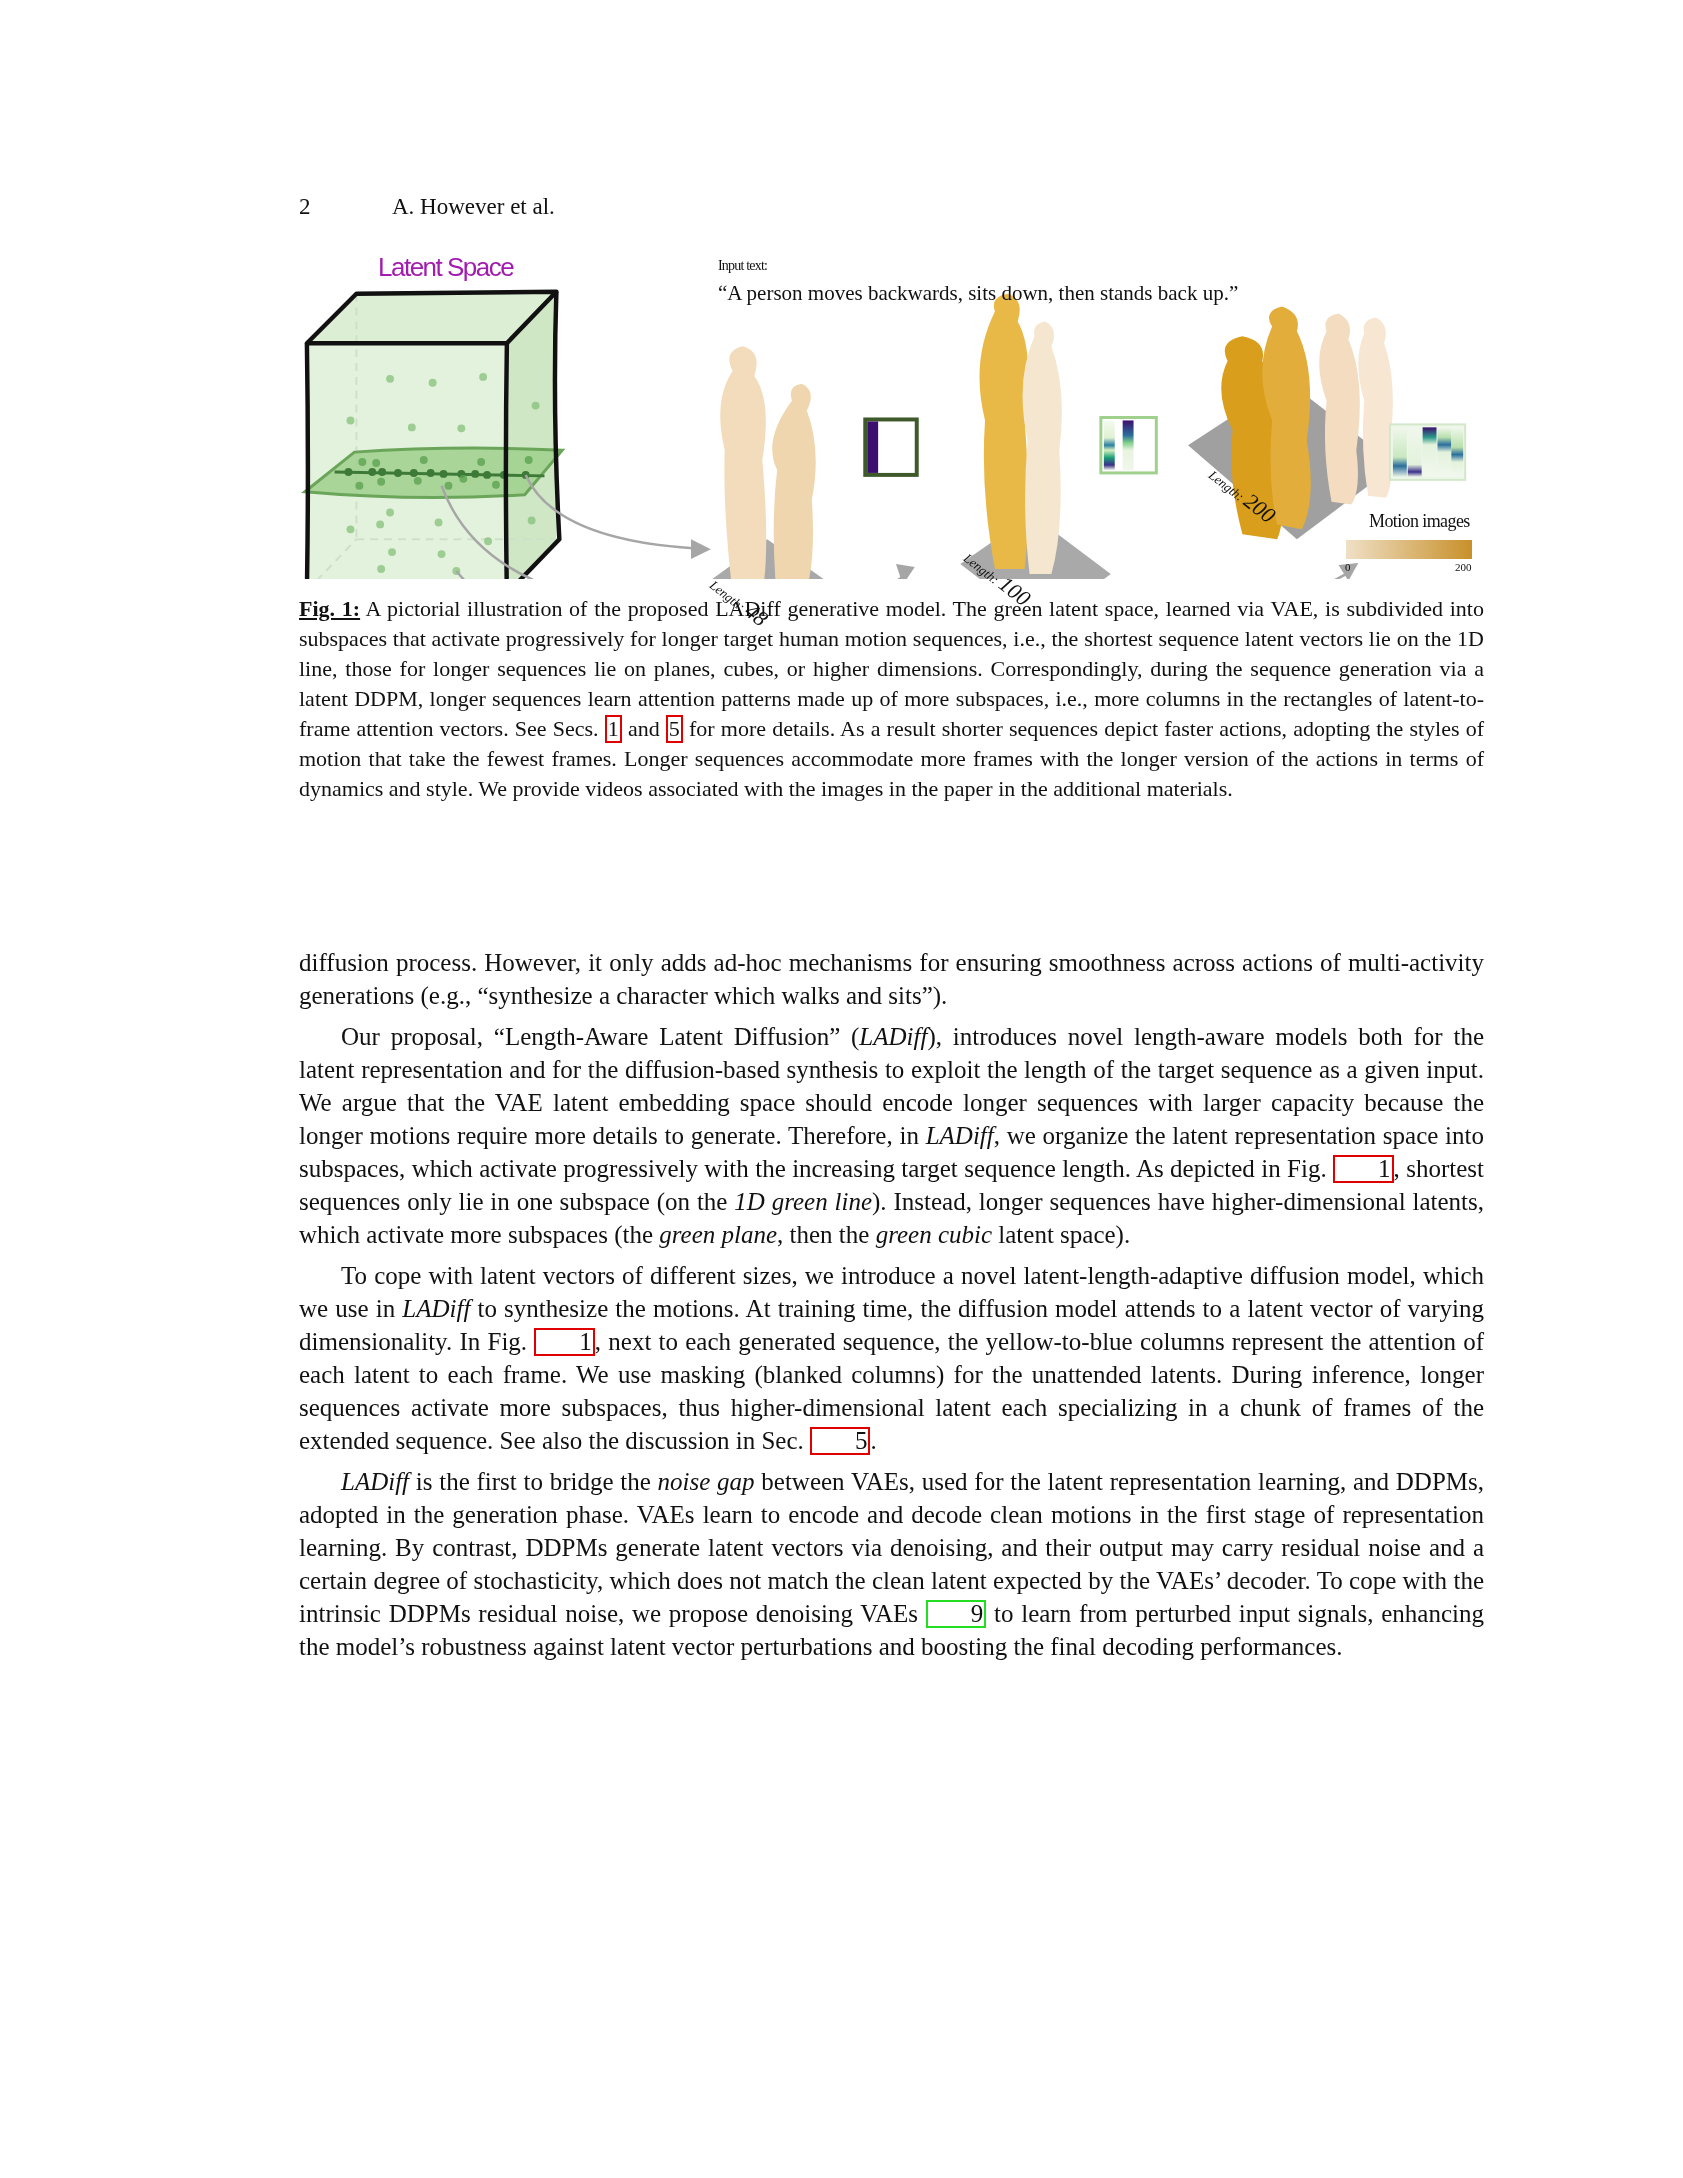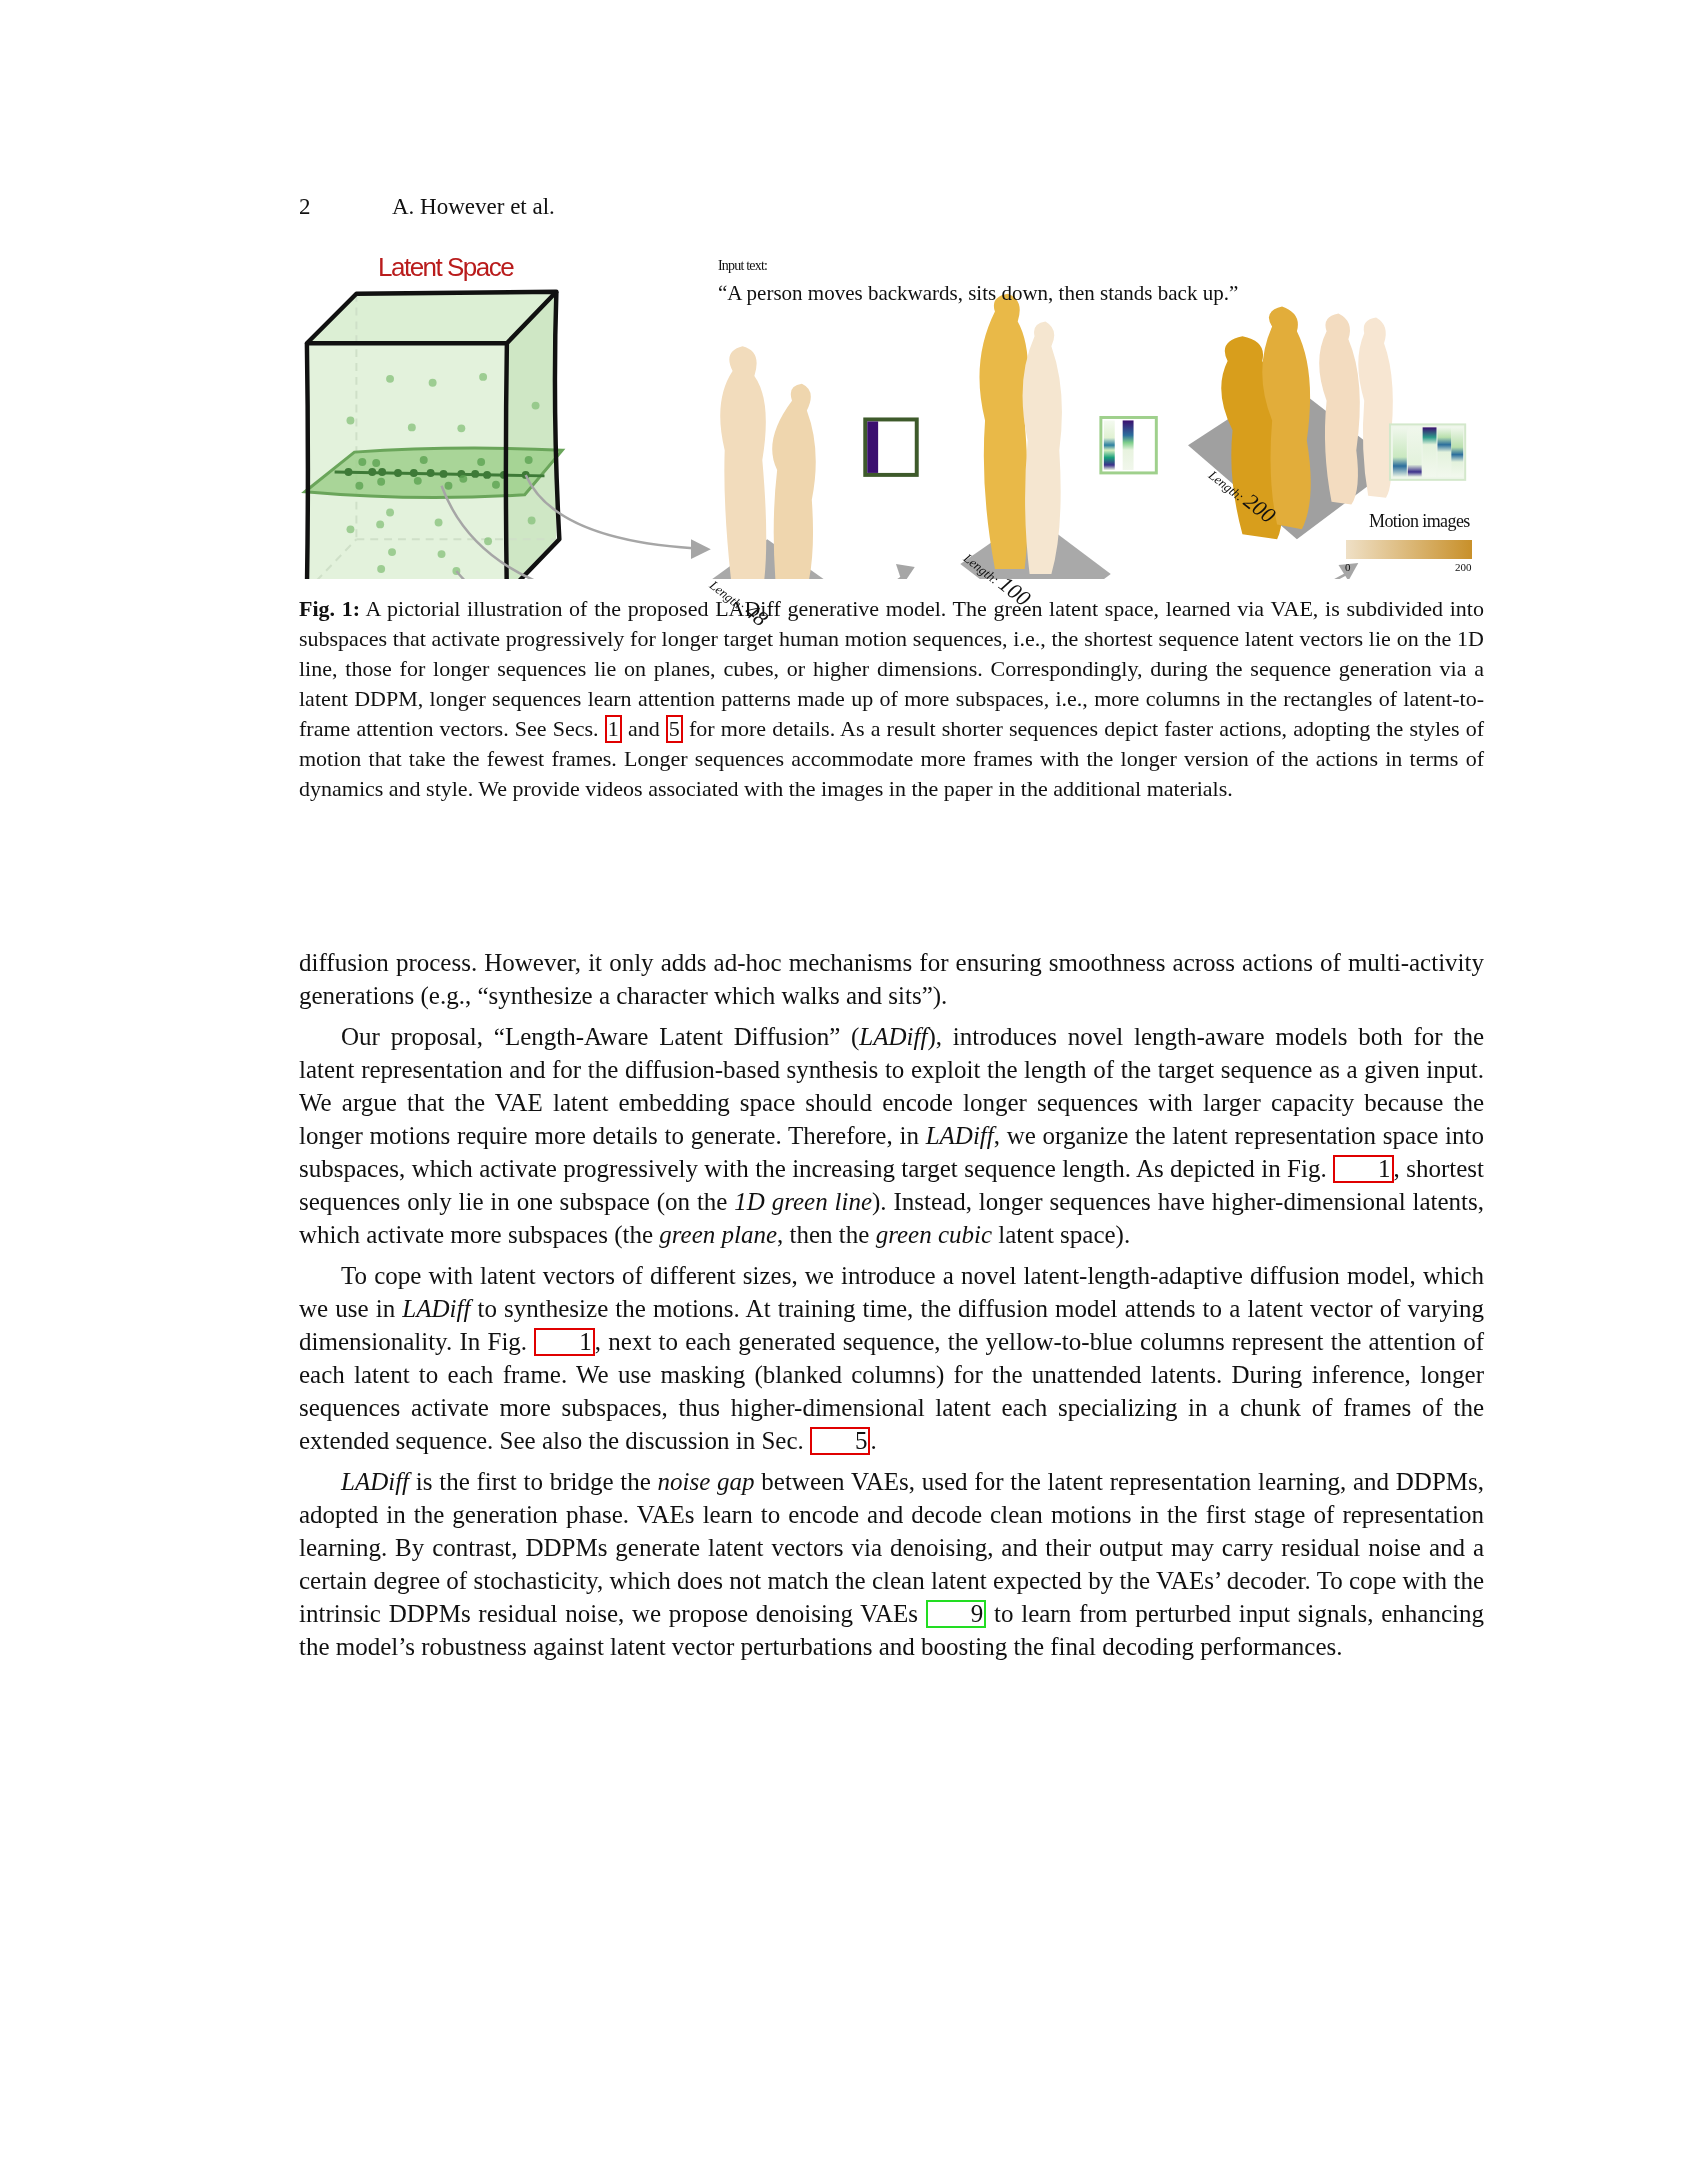--- a/index.html
+++ b/index.html
@@ -5,32 +5,32 @@
   html, body { margin: 0; padding: 0; background: #ffffff; }
   body { width: 1683px; height: 2178px; position: relative; overflow: hidden;
          font-family: "Liberation Serif", "DejaVu Serif", serif; color: #111; }
   .abs { position: absolute; }
   .header { top: 194px; left: 299px; font-size: 23px; }
   .header .pagenum { position: absolute; left: 0; top: 0; }
   .header .authors { position: absolute; left: 93px; top: 0; white-space: nowrap; }
 
   .figure { top: 252px; left: 297px; width: 1188px; height: 327px; }
   .ls-title { position: absolute; left: 81px; top: 0; font-family: "Liberation Sans", sans-serif;
-              font-size: 26px; letter-spacing: -1.5px; color: #b91c1c; }
+              font-size: 26px; letter-spacing: -1.5px; color: #a21caf; }
   .input-label { position: absolute; left: 421px; top: 6px; font-size: 14px; letter-spacing: -0.8px; }
   .input-text { position: absolute; left: 421px; top: 29px; font-size: 21px; white-space: nowrap; text-align: center; }
   .len-label { position: absolute; font-size: 13px; font-style: italic; transform: rotate(38deg); transform-origin: left top; white-space: nowrap; }
   .len-label .num { font-size: 22px; }
   .legend-title { position: absolute; left: 1072px; top: 259px; font-family: "Liberation Serif", serif; font-size: 18px; letter-spacing: -0.6px; }
   .legend-bar { position: absolute; left: 1049px; top: 288px; width: 126px; height: 19px;
                 background: linear-gradient(to right, #efe0c6, #c8902a); }
   .legend-tick { position: absolute; top: 309px; font-size: 11px; }
 
   .caption { top: 594px; left: 299px; width: 1185px; font-size: 22px; line-height: 30px; text-align: justify; }
-  .caption b { font-weight: bold; }
+  .caption b { font-weight: bold; text-decoration: underline; }
   .ref { display: inline-block; border: 2px solid #e00000; padding: 0 1px; line-height: 24px; }
   .ref.green { border-color: #22dd22; }
 
   .body-text { top: 942px; left: 299px; width: 1185px; font-size: 25px; line-height: 33px; text-align: justify; }
   .body-text p { margin: 4px 0 8px 0; }
   .body-text p.indent { text-indent: 42px; }
   i { font-style: italic; }
 </style>
 </head>
 <body>

